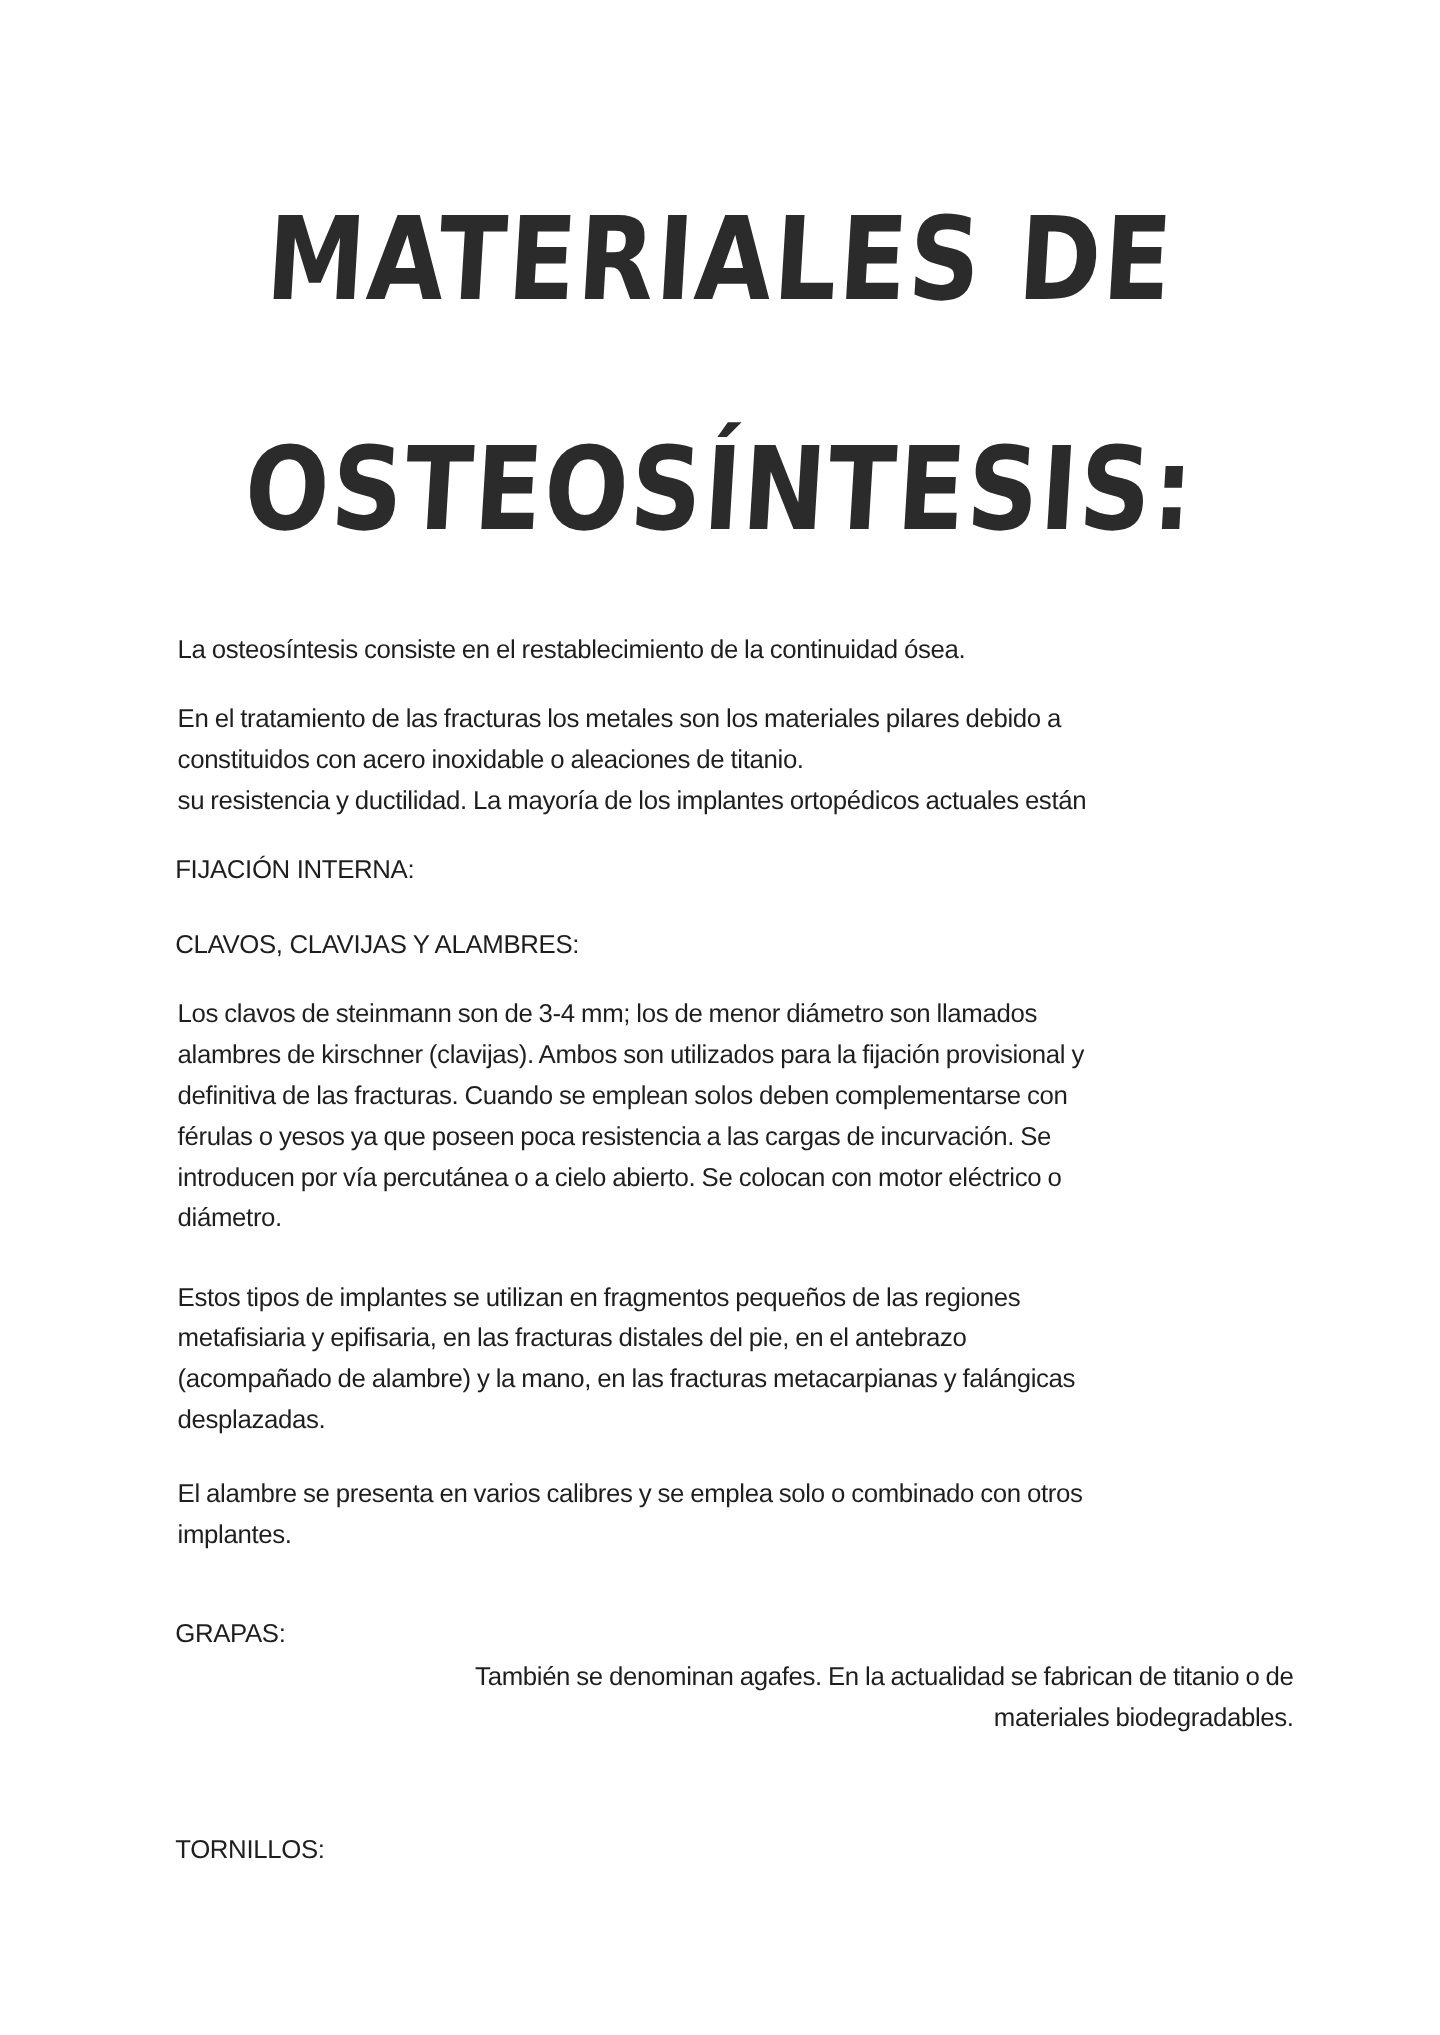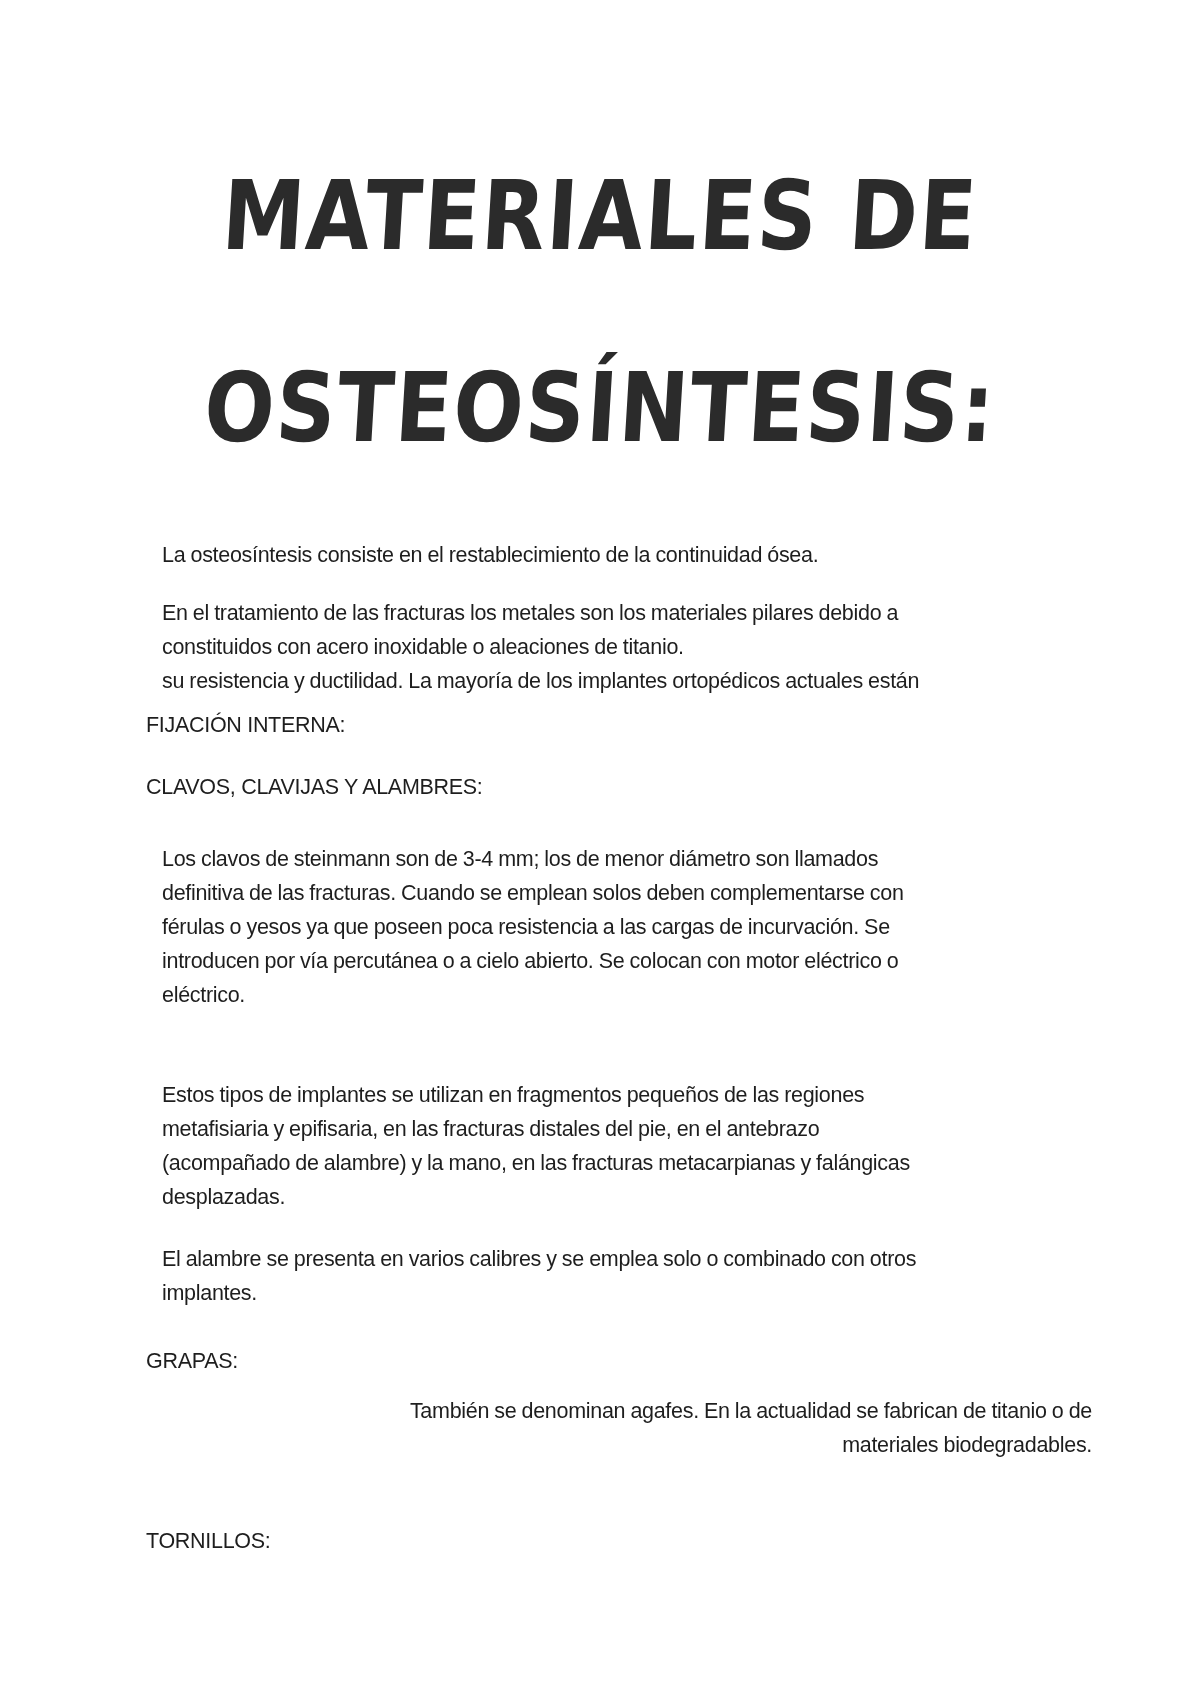--- a/index.html
+++ b/index.html
@@ -39,21 +39,21 @@
     .title.line1 { top: 168px; }
     .title.line2 { top: 360px; }
     .body-text {
       position: absolute;
       left: 146px;
       width: 930px;
       font-family: "Liberation Sans", sans-serif;
       font-size: 21.5px;
       line-height: 34px;
       color: #1e1e1e;
-      margin: 16px;
+      margin: 2px;
       letter-spacing: -0.3px;
       word-spacing: -0.5px;
     }
     .heading-text {
       position: absolute;
       left: 146px;
       font-family: "Liberation Sans", sans-serif;
       font-size: 21.5px;
       line-height: 34px;
       color: #1e1e1e;
@@ -79,24 +79,25 @@
     <span class="line">constituidos con acero inoxidable o aleaciones de titanio.</span>
     <span class="line">su resistencia y ductilidad. La mayoría de los implantes ortopédicos actuales están</span>
   </p>
 
   <p class="heading-text" style="top:708px;">FIJACIÓN INTERNA:</p>
 
   <p class="heading-text" style="top:770px;">CLAVOS, CLAVIJAS Y ALAMBRES:</p>
 
   <p class="body-text" style="top:826px;">
     <span class="line">Los clavos de steinmann son de 3-4 mm; los de menor diámetro son llamados</span>
+    <span class="line">alambres de kirschner (clavijas). Ambos son utilizados para la fijación provisional y</span>
     <span class="line">definitiva de las fracturas. Cuando se emplean solos deben complementarse con</span>
     <span class="line">férulas o yesos ya que poseen poca resistencia a las cargas de incurvación. Se</span>
     <span class="line">introducen por vía percutánea o a cielo abierto. Se colocan con motor eléctrico o</span>
-    <span class="line">eléctrico.</span>
+    <span class="line">diámetro.</span>
   </p>
 
   <p class="body-text" style="top:1062px;">
     <span class="line">Estos tipos de implantes se utilizan en fragmentos pequeños de las regiones</span>
     <span class="line">metafisiaria y epifisaria, en las fracturas distales del pie, en el antebrazo</span>
     <span class="line">(acompañado de alambre) y la mano, en las fracturas metacarpianas y falángicas</span>
     <span class="line">desplazadas.</span>
   </p>
 
   <p class="body-text" style="top:1226px;">

